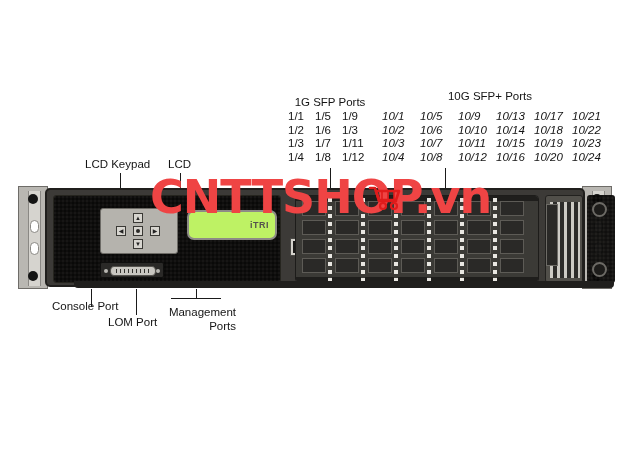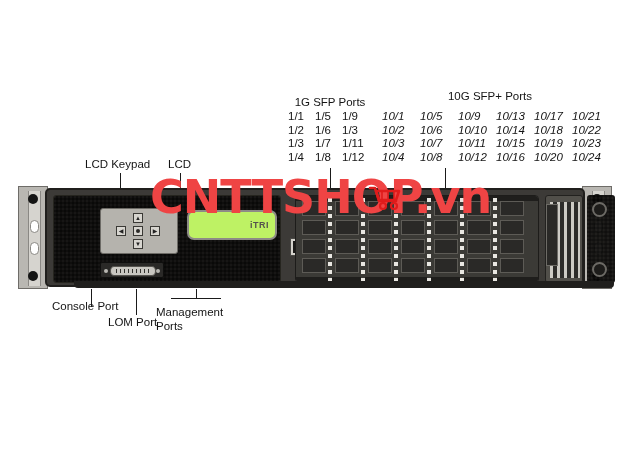--- a/index.html
+++ b/index.html
@@ -6,21 +6,21 @@
   html,body{margin:0;padding:0;background:#ffffff;}
   body{
     width:627px;height:471px;position:relative;overflow:hidden;
     font-family:"Liberation Sans", sans-serif;
     color:#1a1a1a;
   }
   #stage{position:absolute;left:0;top:0;width:627px;height:471px;}
 
   
   .lbl{position:absolute;font-size:11.5px;line-height:13px;color:#141414;white-space:nowrap;}
-  .lbl.c{text-align:left;}
+  .lbl.c{text-align:right;}
   .grouphdr{position:absolute;font-size:11.5px;line-height:13px;color:#141414;white-space:nowrap;text-align:center;}
 
   
   .portgrid{position:absolute;font-size:11.5px;line-height:13.6px;color:#141414;}
   .portgrid .row{display:flex;justify-content:flex-end;}
   .portgrid .cell{text-align:left;}
   #g1g .cell{width:27px;}
   #g10g .cell{width:38px;}
 
   

